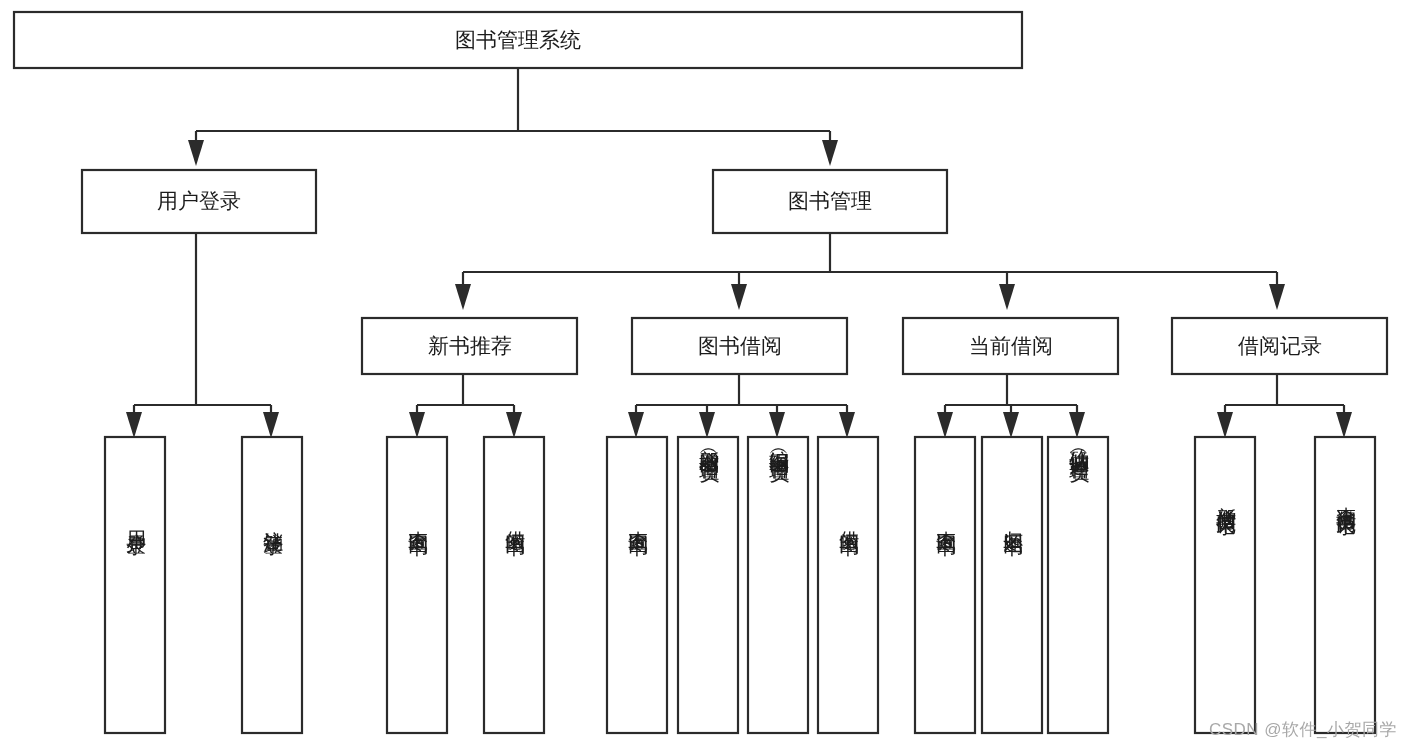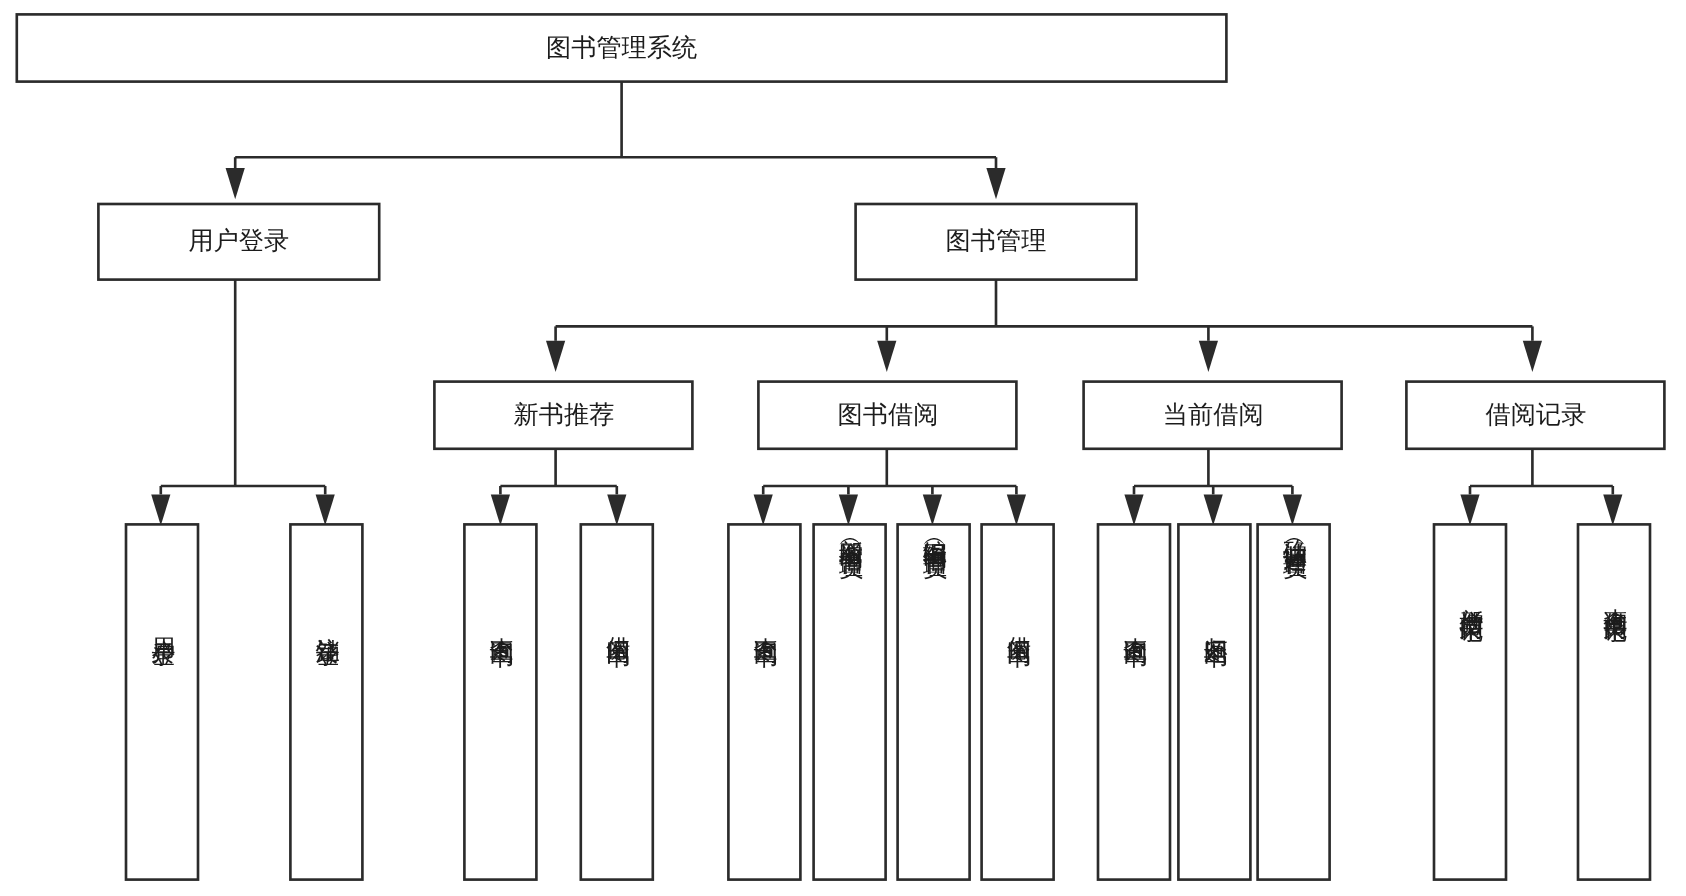--- a/index.html
+++ b/index.html
@@ -250,14 +250,15 @@
       <text class="node-label vert" x="1225" y="497">新增借阅记录</text>
     </g>
 
     <g>
       <rect class="node-box" x="1315" y="437" width="60" height="296"></rect>
       <text class="node-label vert" x="1345" y="497">查询借阅记录</text>
     </g>
 
   </svg>
 
+  <div class="watermark-text">CSDN @软件_小贺同学</div>
 
 </div>
 
 </body></html>

